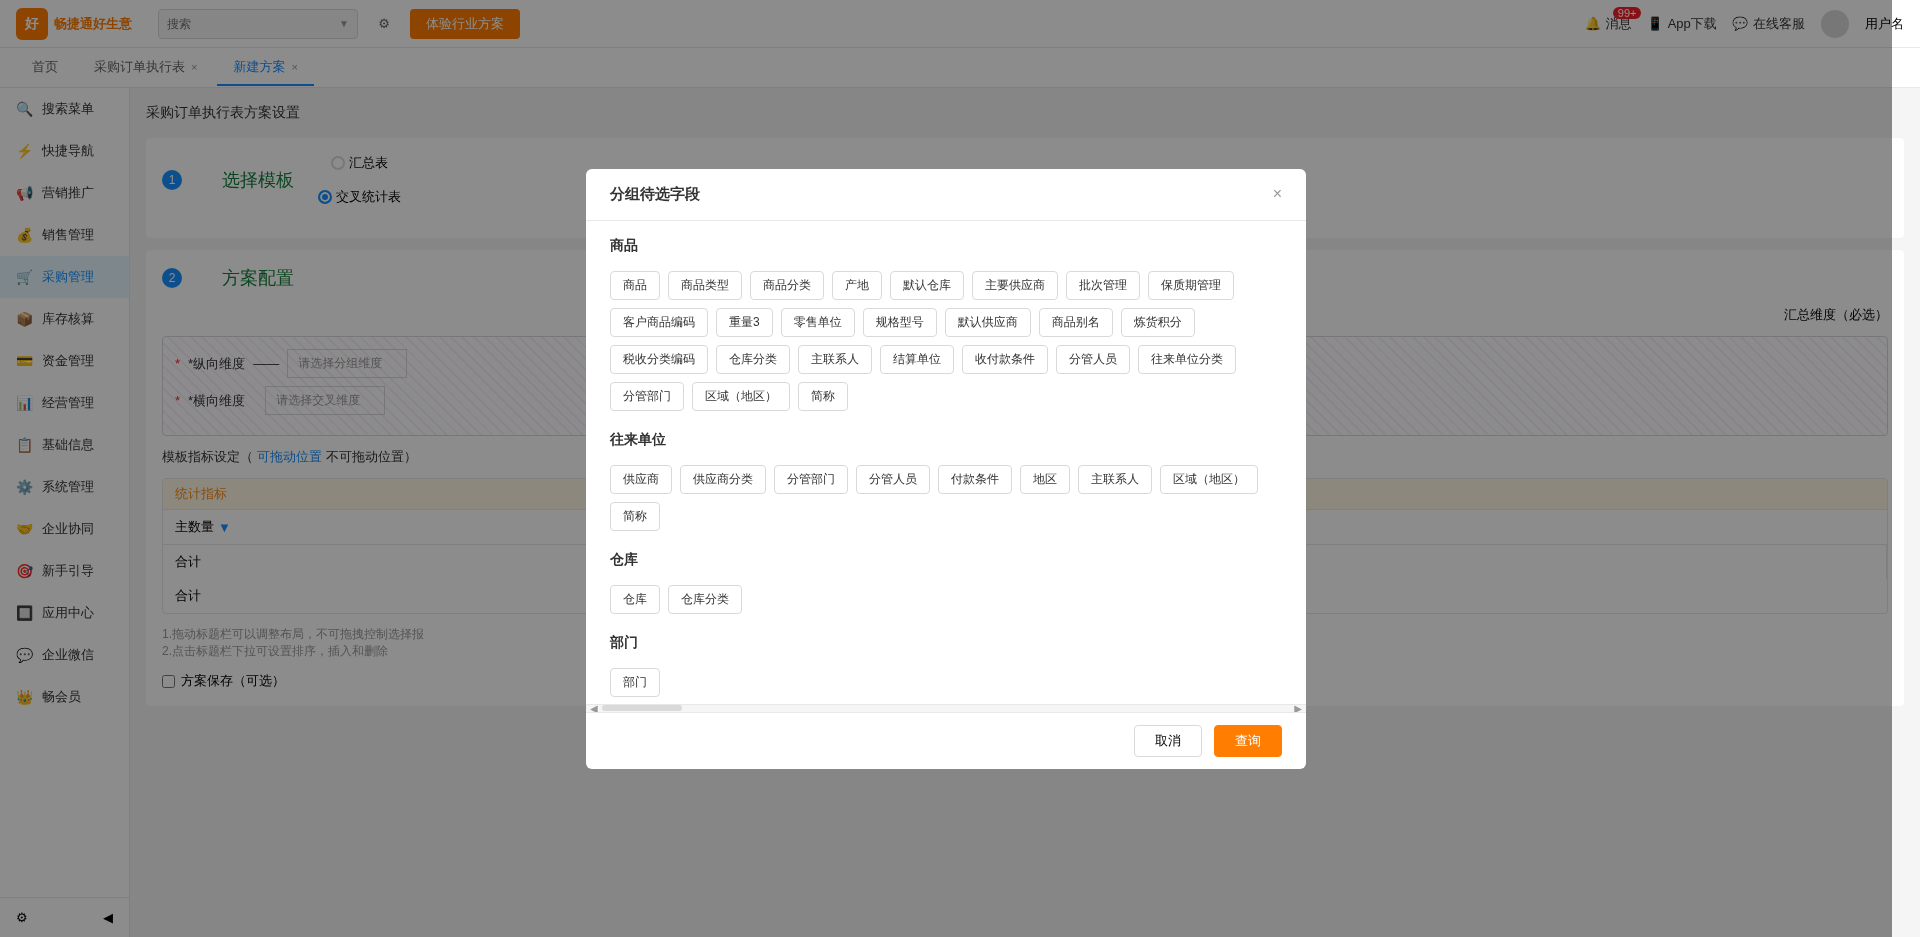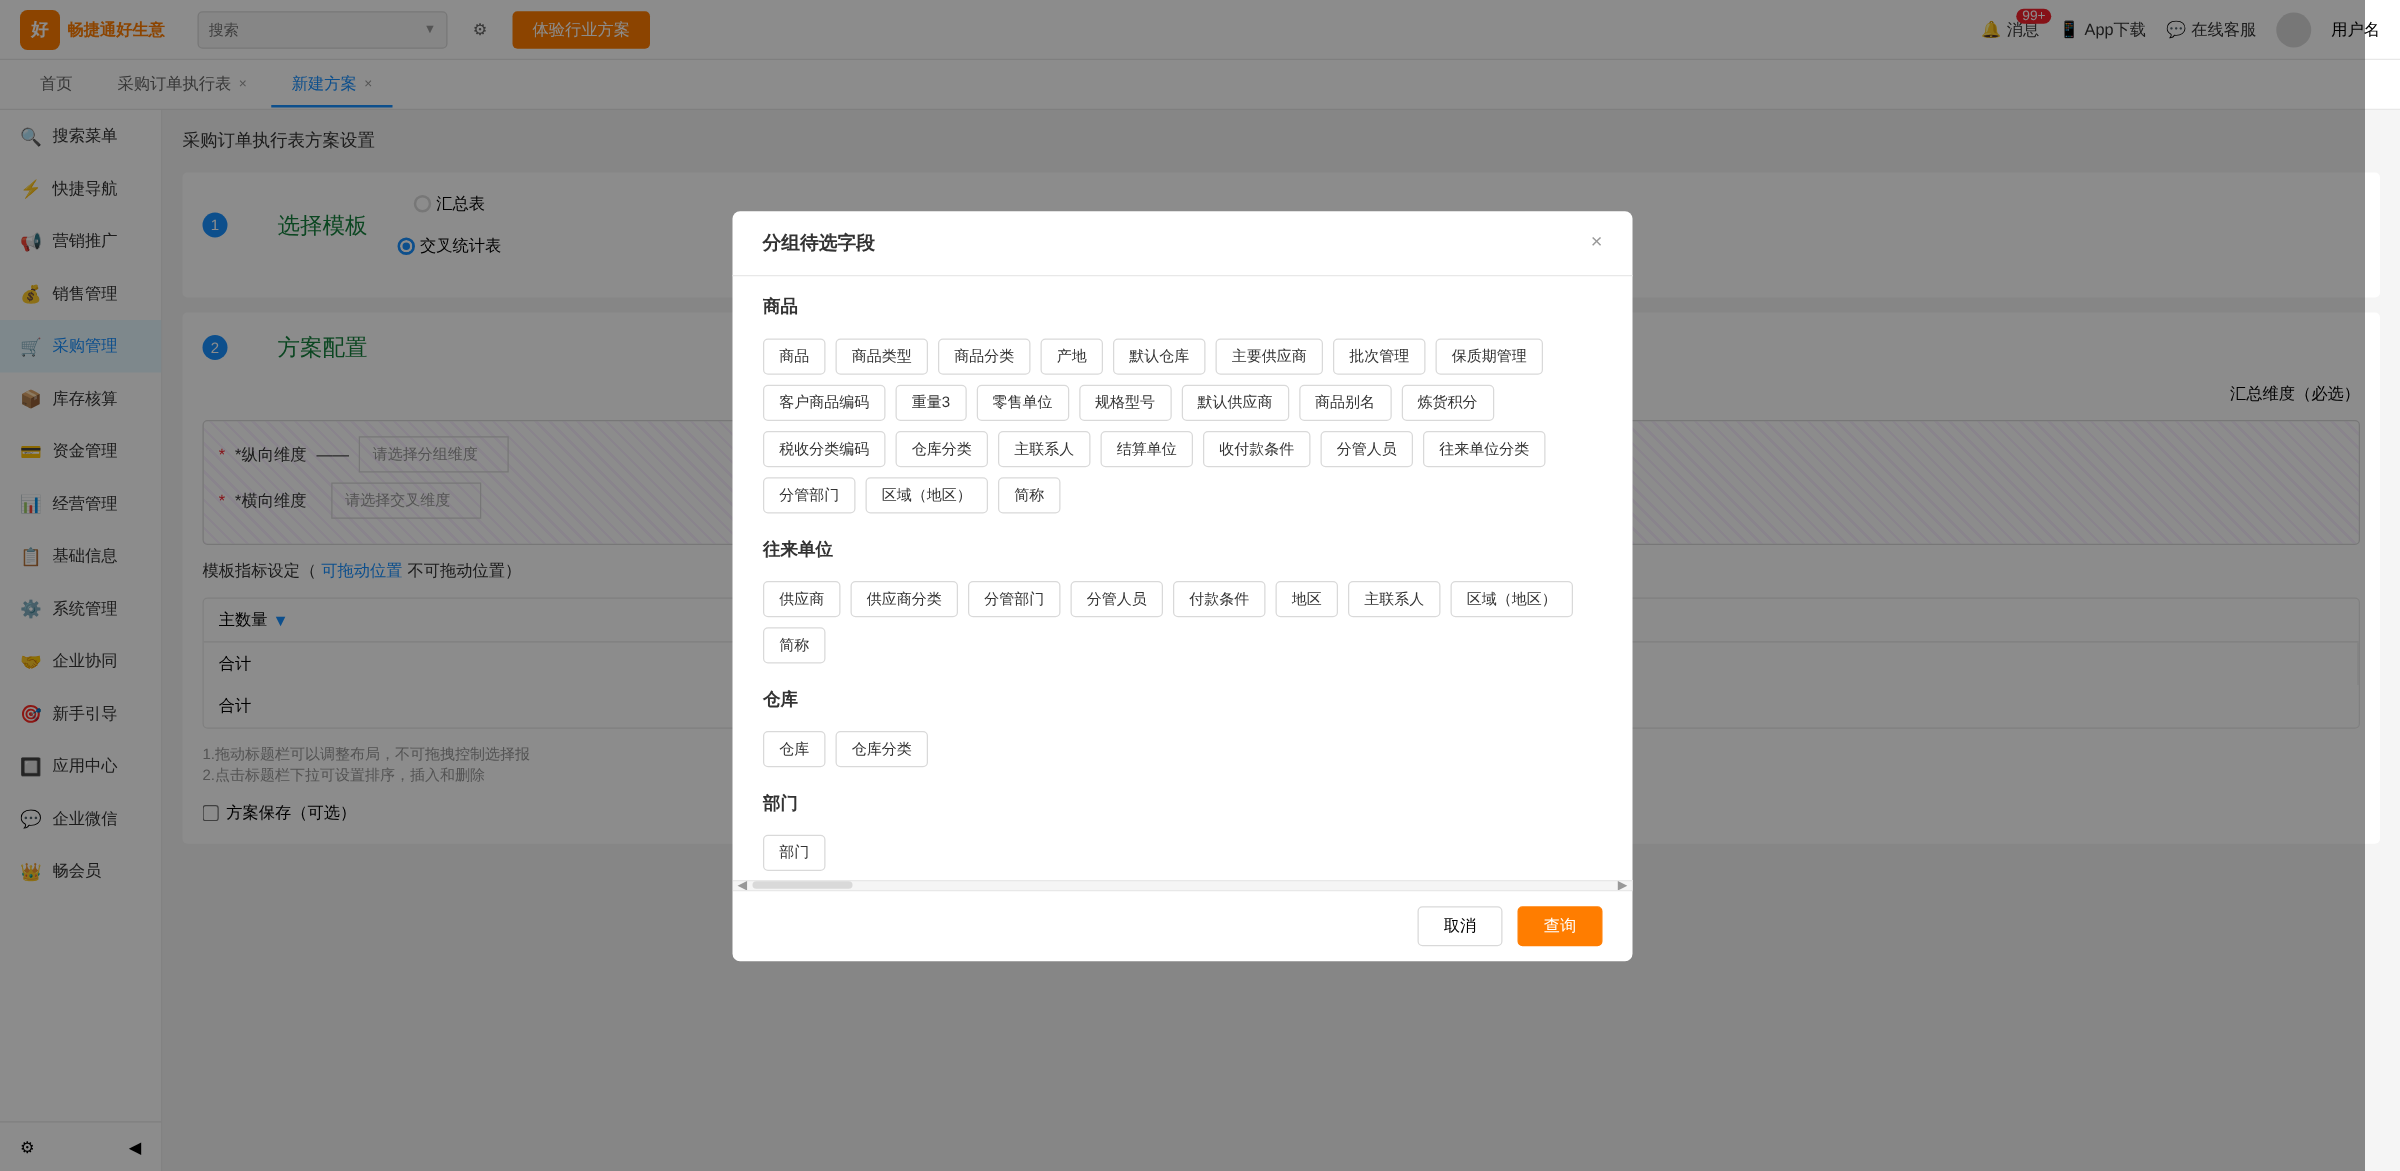--- a/index.html
+++ b/index.html
@@ -243,20 +243,23 @@
             <span style="color:#333;">*横向维度</span>
             <div class="select-box" style="margin-left:12px;">请选择交叉维度</div>
           </div>
         </div>
         <div style="display:flex;align-items:center;gap:4px;margin-bottom:12px;font-size:13px;color:#333;">
           <span>模板指标设定（</span>
           <span style="color:#1890ff;">可拖动位置</span>
           <span>不可拖动位置）</span>
         </div>
         <div style="background:#fff;border:1px solid #e8e8e8;border-radius:4px;overflow:hidden;margin-bottom:12px;">
+          <div style="background:#fff7e6;padding:6px 12px;border-bottom:1px solid #e8e8e8;">
+            <span style="color:#fa8c16;font-size:13px;">统计指标</span>
+          </div>
           <div style="display:flex;border-bottom:1px solid #e8e8e8;">
             <div style="flex:1;padding:8px 12px;border-right:1px solid #e8e8e8;display:flex;align-items:center;gap:4px;">
               <span>主数量</span>
               <span style="color:#1890ff;">▼</span>
             </div>
             <div style="flex:1;padding:8px 12px;display:flex;align-items:center;">
               <span>金额</span>
             </div>
           </div>
           <div style="display:flex;flex-direction:column;">

